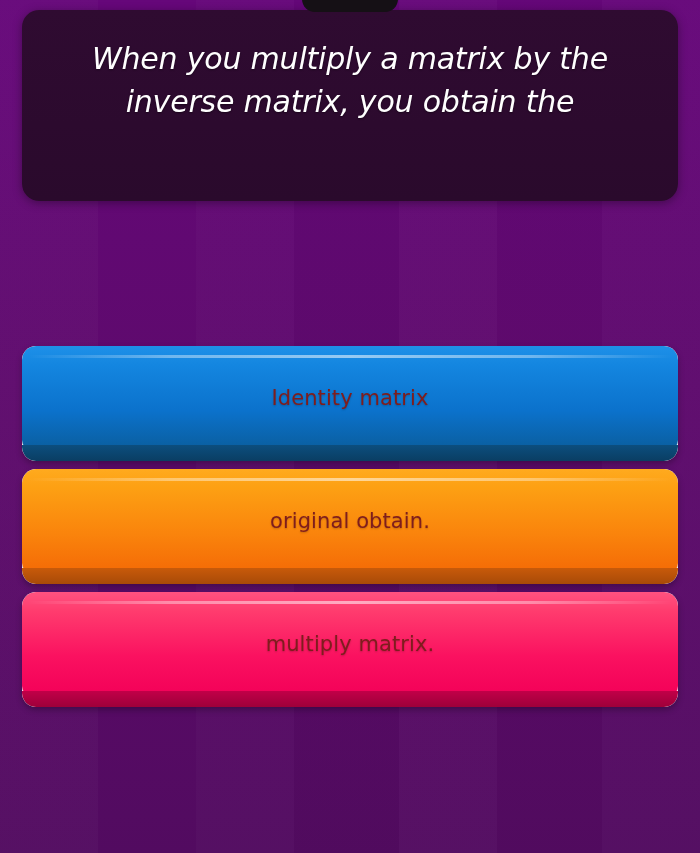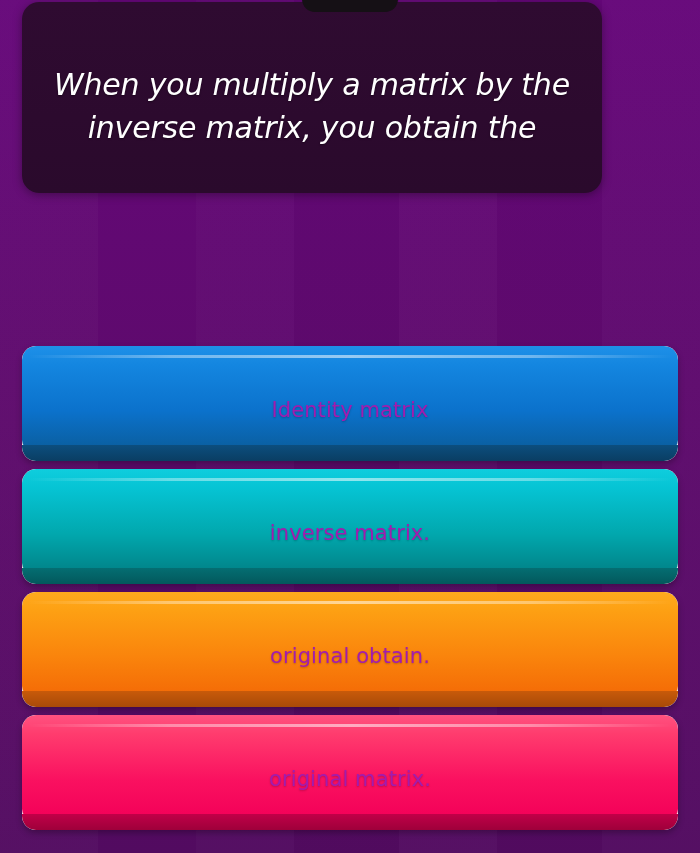--- a/index.html
+++ b/index.html
@@ -56,27 +56,27 @@
     text-align:center;
     letter-spacing:0.5px;
     z-index:5;
     overflow:hidden;
   }
 
   
   .question-card{
     position:absolute;
     left:22px;
-    top:2px;
-    width:580px;
+    top:10px;
+    width:656px;
     height:191px;
     background:linear-gradient(180deg,#2F0B31 0%,#2C0A2E 60%,#2A0A2C 100%);
     border-radius:17px;
     display:flex;
-    align-items:center;
+    align-items:flex-start;
     justify-content:center;
     padding:18px 26px 10px;
     box-shadow:0 2px 10px rgba(0,0,0,0.35);
   }
 
   .question-text{
     font-family:"DejaVu Sans", sans-serif;
     font-style:italic;
     font-weight:400;
     font-size:30px;
@@ -137,29 +137,29 @@
       rgba(255,255,255,0.38) 22%,
       rgba(255,255,255,0.55) 50%,
       rgba(255,255,255,0.38) 78%,
       rgba(255,255,255,0) 100%);
     pointer-events:none;
   }
 
   .answer-label{
     position:absolute;
     left:0; right:0;
-    top:12px;
+    top:0;
     height:104px;
     display:flex;
     align-items:center;
     justify-content:center;
     font-family:"DejaVu Sans", sans-serif;
     font-size:21px;
     font-weight:400;
-    color:#a21caf;
+    color:#7f1d1d;
     letter-spacing:0.1px;
     text-shadow:0 1px 2px rgba(0,0,0,0.22);
     pointer-events:none;
   }
 
   
   .opt-blue   .answer-face { background:linear-gradient(180deg,#1E90E8 0%,#1486E0 18%,#0B72CC 62%,#0A5E9E 100%); }
   .opt-blue   .answer-bevel{ background:linear-gradient(180deg,#0C4E7E 0%,#0A3E63 100%); }
 
   .opt-teal   .answer-face { background:linear-gradient(180deg,#0FCDDD 0%,#06C4D4 18%,#01A8AE 62%,#018287 100%); }
@@ -186,35 +186,29 @@
 
   <div class="answers">
 
     <button class="answer-btn opt-blue">
       <span class="answer-face"></span>
       <span class="answer-bevel"></span>
       <span class="answer-gloss"></span>
       <span class="answer-label">Identity matrix</span>
     </button>
 
-    <button class="answer-btn opt-teal">
-      <span class="answer-face"></span>
-      <span class="answer-bevel"></span>
-      <span class="answer-gloss"></span>
-      <span class="answer-label">inverse matrix.</span>
-    </button>
 
     <button class="answer-btn opt-orange">
       <span class="answer-face"></span>
       <span class="answer-bevel"></span>
       <span class="answer-gloss"></span>
       <span class="answer-label">original obtain.</span>
     </button>
 
     <button class="answer-btn opt-pink">
       <span class="answer-face"></span>
       <span class="answer-bevel"></span>
       <span class="answer-gloss"></span>
-      <span class="answer-label">original matrix.</span>
+      <span class="answer-label">multiply matrix.</span>
     </button>
 
   </div>
 </div>
 
 </body></html>

